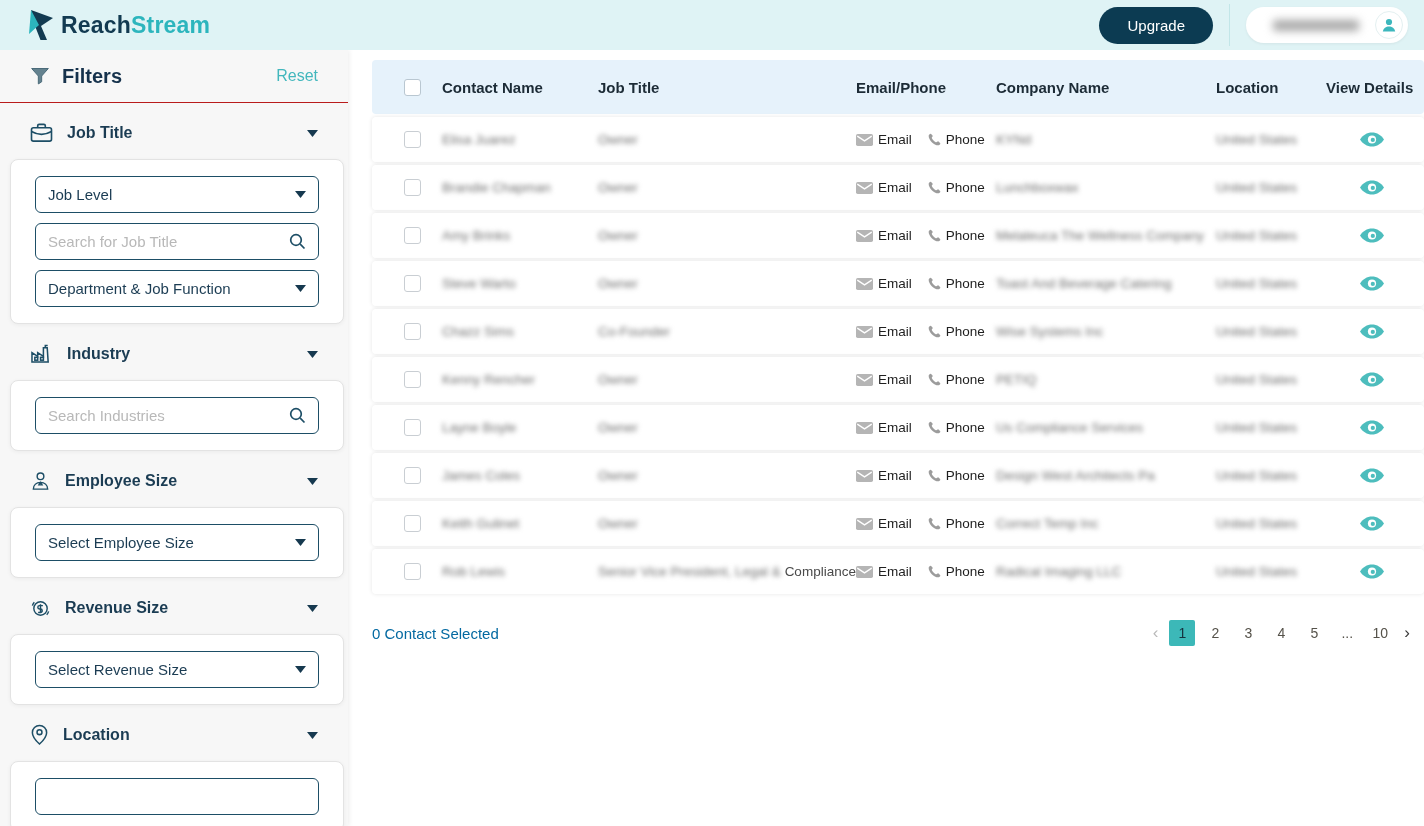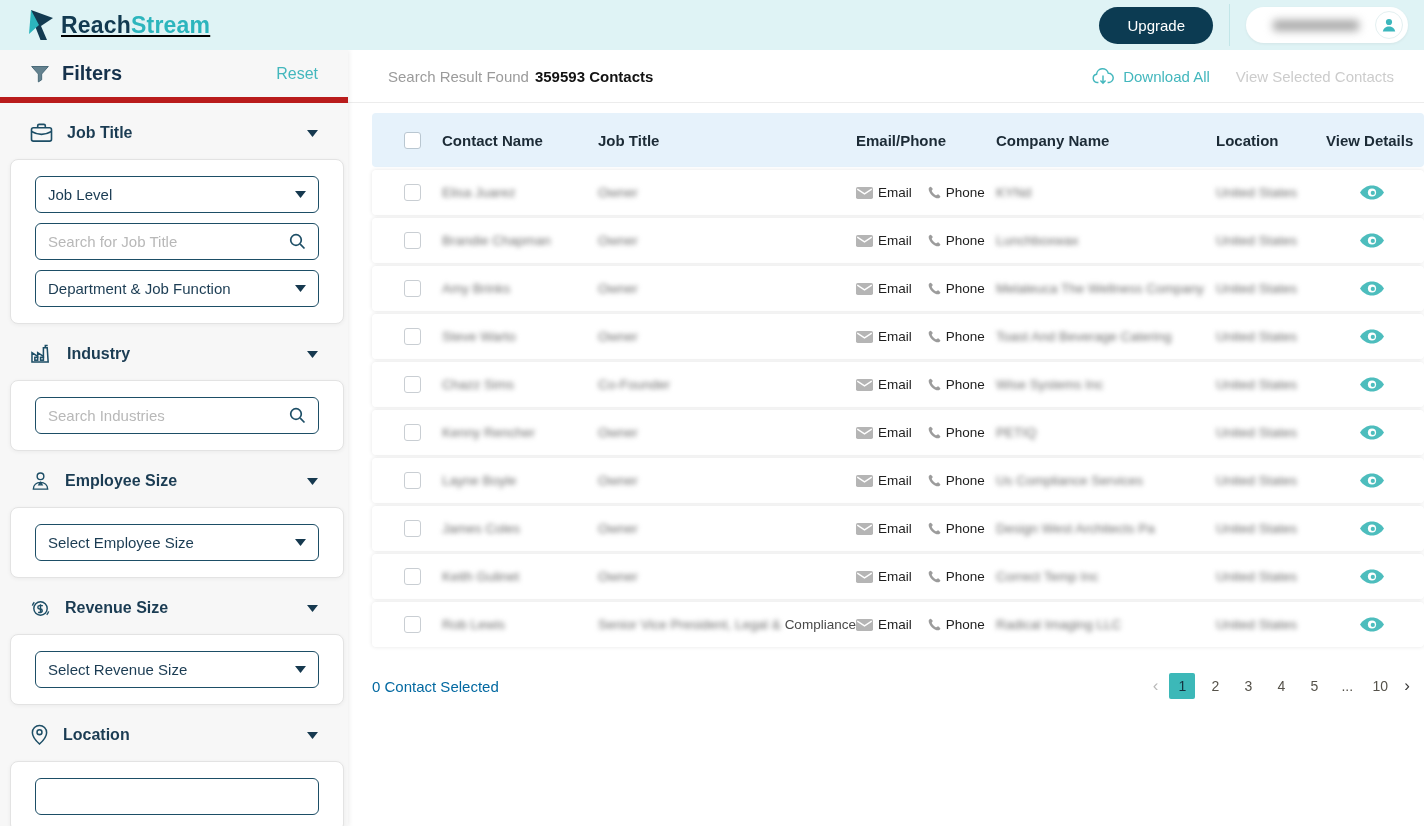--- a/index.html
+++ b/index.html
@@ -3,40 +3,40 @@
 <meta charset="utf-8">
 <style>
   * { margin:0; padding:0; box-sizing:border-box; }
   html,body { width:1424px; height:826px; overflow:hidden; background:#fff;
     font-family:"Liberation Sans", sans-serif; }
 
   
   .topbar { position:fixed; top:0; left:0; width:1424px; height:50px; background:#dff3f5;
     display:flex; align-items:center; padding:0 16px 0 28px; z-index:30; }
   .brand { display:flex; align-items:center; gap:2px; }
-  .brand-text { font-size:23px; font-weight:bold; letter-spacing:0.2px;text-decoration:underline; }
+  .brand-text { font-size:23px; font-weight:bold; letter-spacing:0.2px; }
   .brand-text .b1 { color:#123a51; }
   .brand-text .b2 { color:#2cb5bd; }
   .topbar-right { margin-left:auto; display:flex; align-items:center; gap:16px; }
   .upgrade-btn { background:#0c3b52; color:#fff; border:none; border-radius:19px;
     padding:10px 28px; font-size:15px; font-family:inherit; cursor:pointer; }
   .topbar-divider { width:1px; height:42px; background:#c2e6e8; }
   .user-pill { background:#fff; border-radius:18px; height:36px; width:162px;
     display:flex; align-items:center; justify-content:flex-end; padding:0 5px; gap:10px;
     box-shadow:0 1px 3px rgba(0,0,0,0.06); }
   .user-blur { width:86px; height:11px; background:#a9a9a9; border-radius:3px;
     filter:blur(4px); margin-right:6px; }
   .avatar { width:28px; height:28px; border-radius:50%; background:#fff;
     border:1px solid #e4f0f1; display:flex; align-items:center; justify-content:center; }
 
   
   .sidebar { position:fixed; top:50px; left:0; width:348px; height:776px; background:#f7f7f7;
     box-shadow:1px 0 5px rgba(0,0,0,0.08); z-index:20; }
   .filters-head { height:53px; display:flex; align-items:center; padding:0 30px;
-    border-bottom:6px solid #b91c1c; }
+    border-bottom:1px solid #b91c1c; }
   .filters-title { font-size:20px; font-weight:bold; color:#16324c; margin-left:12px; }
   .reset-link { margin-left:auto; color:#43b7bd; font-size:16px; cursor:pointer; }
   .fheader { height:44px; display:flex; align-items:center; padding:0 30px; margin-top:8px; }
   .flabel { font-size:16px; font-weight:600; color:#1b3c53; margin-left:14px; }
   .fcaret { margin-left:auto; cursor:pointer; display:flex; }
   .fcard { background:#fff; border:1px solid #e3e3e3; border-radius:8px;
     box-shadow:0 1px 4px rgba(0,0,0,0.05); margin:4px 4px 2px 10px; padding:16px 24px; }
   .field { position:relative; height:37px; border:1.5px solid #1d4e66; border-radius:6px;
     background:#fff; display:flex; align-items:center; padding:0 12px; }
   .field + .field { margin-top:10px; }
@@ -271,36 +271,20 @@
     <div class="fcard">
       <div class="field">
         
         
       </div>
     </div>
   </div>
 </div>
 
 <div class="main">
-  <div class="results-head">
-    <span class="found-prefix">Search Result Found</span>
-    <span class="found-count">359593 Contacts</span>
-    <div class="head-actions">
-      <span class="download-all">
-        <span style="display:flex;">
-          <svg width="22" height="18" viewBox="0 0 24 19" fill="none" stroke="#43b7bd" stroke-width="1.6">
-            <path d="M7 16.5 H5.5 A4.5 4.5 0 0 1 5 7.6 a6.5 6.5 0 0 1 12.8-1 A4 4 0 0 1 18.5 16.5 H17"></path>
-            <path d="M12 9 v8 M9.2 14.5 L12 17.3 L14.8 14.5"></path>
-          </svg>
-        </span>
-        <span>Download All</span>
-      </span>
-      <span class="view-selected">View Selected Contacts</span>
-    </div>
-  </div>
 
   <div class="tablewrap">
     <div class="tgrid thead">
       <span class="checkbox" style="border-color:#b9c7d1;"></span>
       <span>Contact Name</span>
       <span>Job Title</span>
       <span>Email/Phone</span>
       <span>Company Name</span>
       <span>Location</span>
       <span>View Details</span>

